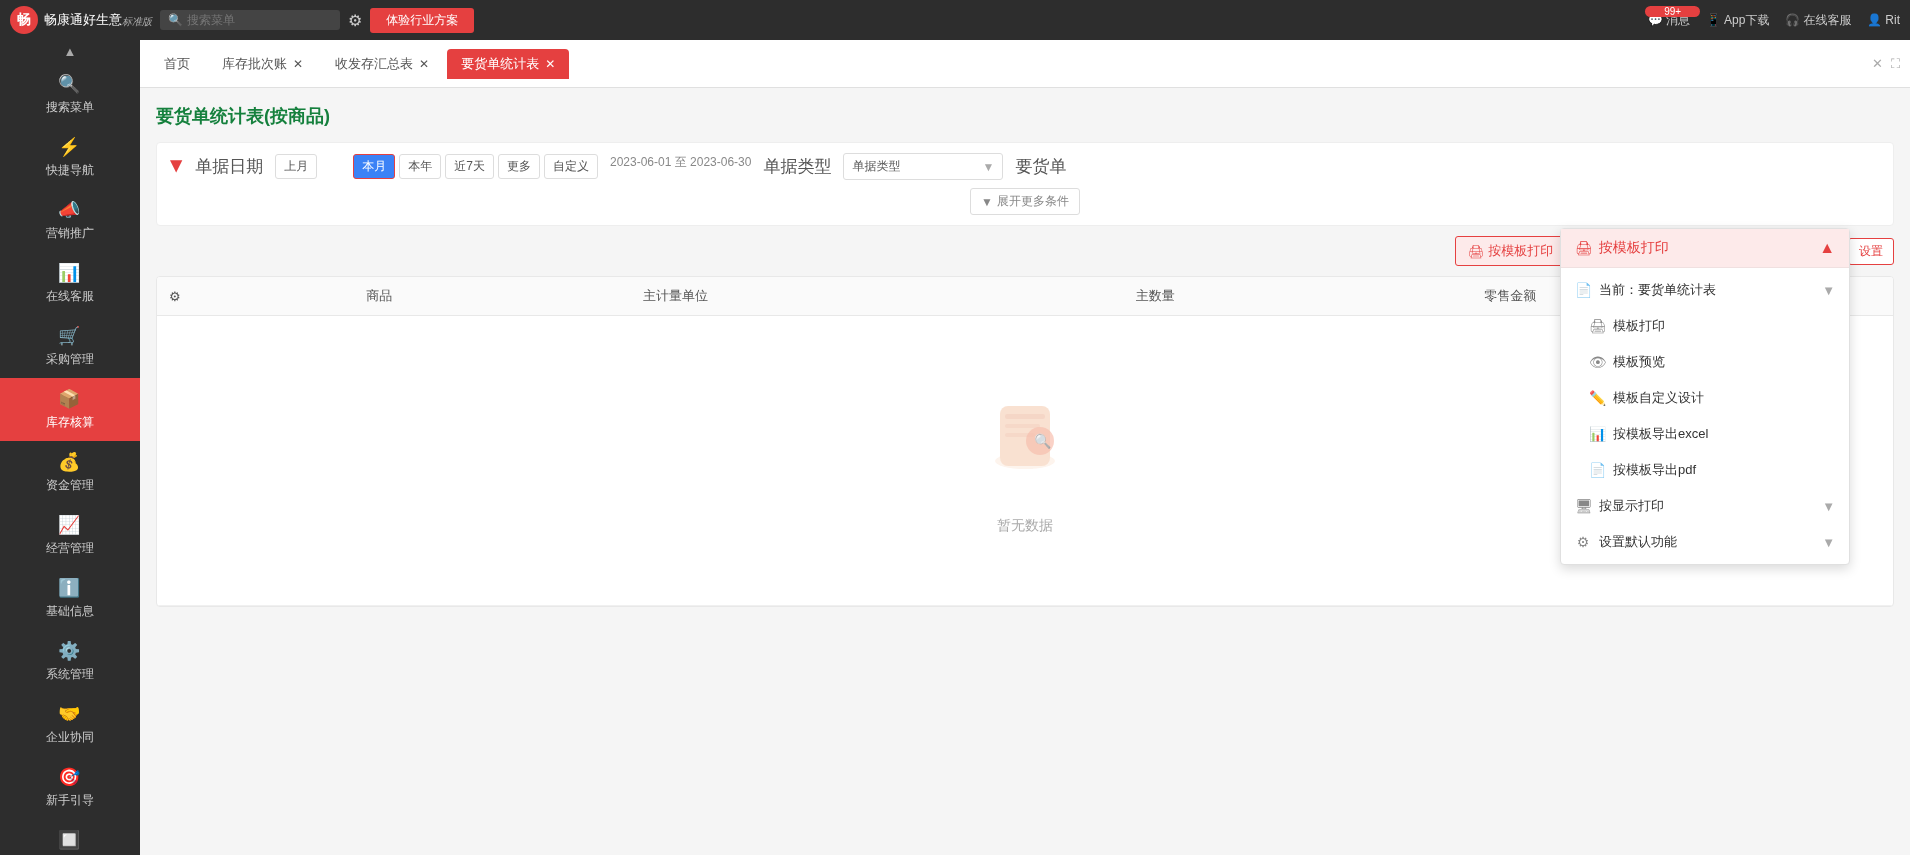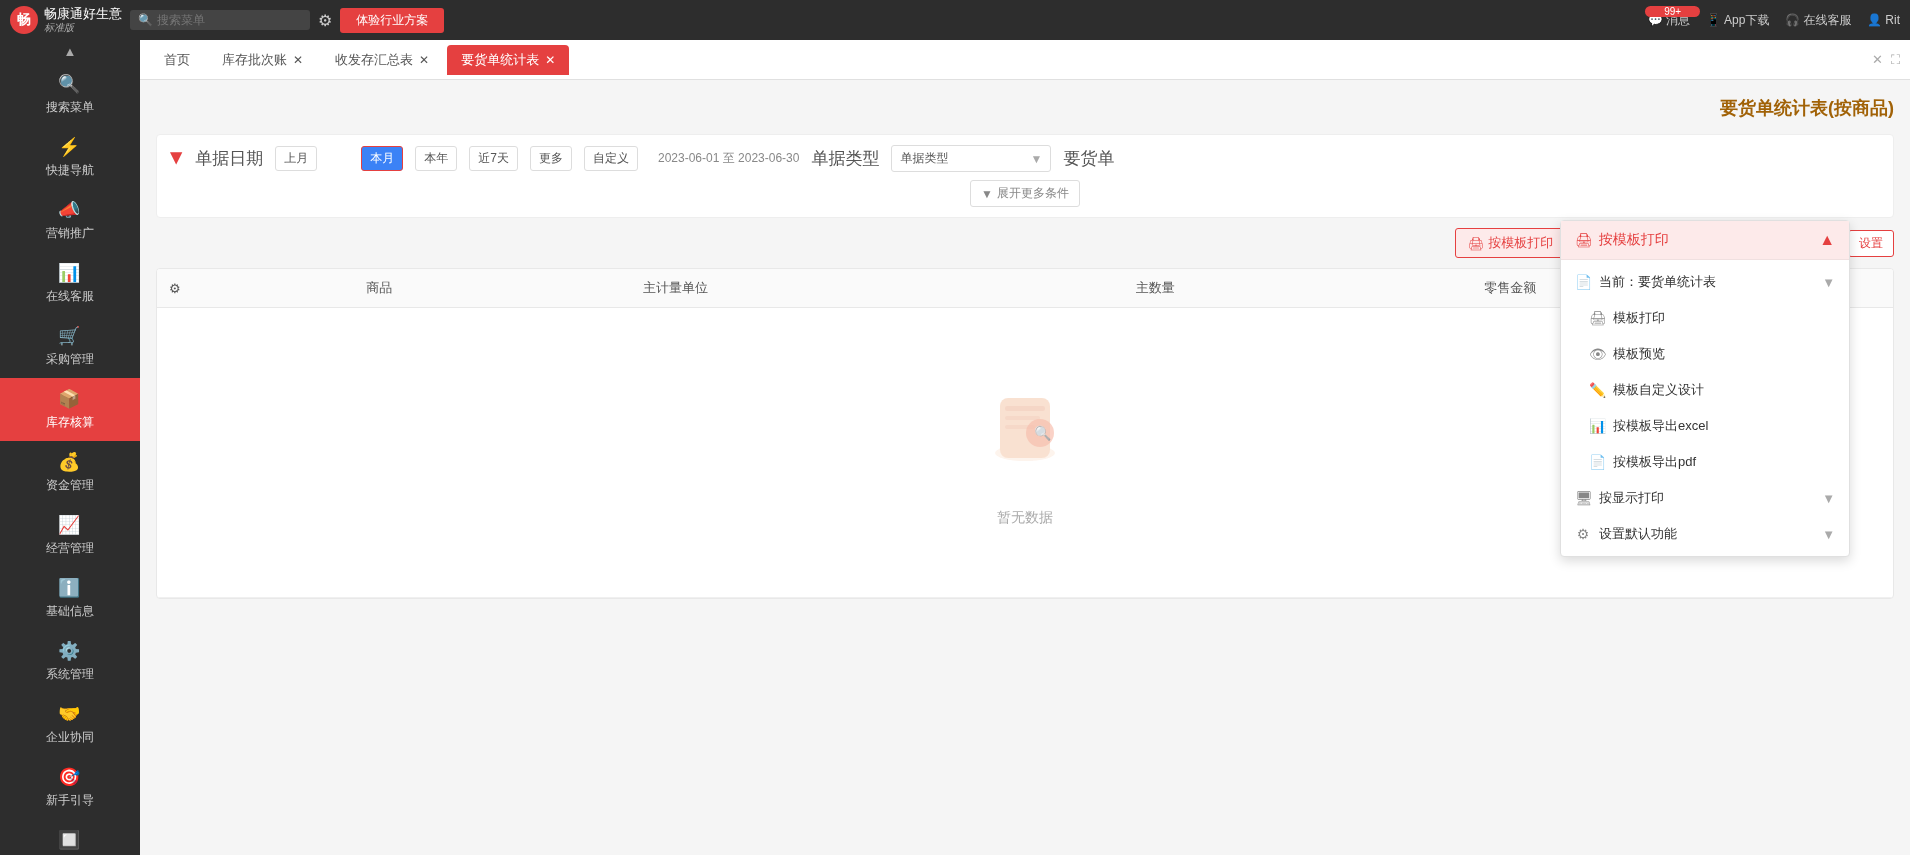--- a/index.html
+++ b/index.html
@@ -2,21 +2,21 @@
 <html><head>
   <meta charset="utf-8">
   <style>
     * { margin: 0; padding: 0; box-sizing: border-box; }
     body { font-family: 'Microsoft YaHei', Arial, sans-serif; font-size: 13px; background: #f5f5f5; width: 1910px; height: 855px; overflow: hidden; display: flex; flex-direction: column; }
 
     
     .top-bar { height: 40px; background: #2d2d2d; display: flex; align-items: center; padding: 0 10px; gap: 8px; flex-shrink: 0; }
     .top-bar-logo { display: flex; align-items: center; gap: 6px; color: #fff; font-size: 12px; }
     .top-bar-logo .logo-icon { width: 28px; height: 28px; background: #e54040; border-radius: 50%; display: flex; align-items: center; justify-content: center; color: #fff; font-weight: bold; font-size: 14px; }
-    .top-bar-logo .logo-text { display: flex; flex-direction: column; line-height: 1.2; }
+    .top-bar-logo .logo-text { display: flex; flex-direction: row; line-height: 1.2; align-items: flex-end; }
     .top-bar-logo .logo-title { font-size: 13px; color: #fff; }
     .top-bar-logo .logo-sub { font-size: 10px; color: #aaa; font-style: italic; }
     .top-bar-search { background: #444; border-radius: 3px; color: #ccc; padding: 3px 8px; font-size: 12px; display: flex; align-items: center; gap: 4px; width: 180px; }
     .top-bar-search input { background: transparent; border: none; outline: none; color: #ccc; font-size: 12px; width: 100%; }
     .top-bar-gear { color: #ccc; cursor: pointer; font-size: 16px; }
     .top-bar-btn { background: #e54040; color: #fff; border: none; border-radius: 3px; padding: 4px 16px; font-size: 12px; cursor: pointer; }
     .top-bar-right { margin-left: auto; display: flex; align-items: center; gap: 16px; color: #ccc; font-size: 12px; }
     .top-bar-right .badge { position: relative; }
     .top-bar-right .badge-count { position: absolute; top: -6px; right: -10px; background: #e54040; color: #fff; border-radius: 8px; font-size: 10px; padding: 0 19px; }
     .top-bar-right .icon-item { display: flex; align-items: center; gap: 3px; cursor: pointer; color: #ccc; }
@@ -28,38 +28,38 @@
     .sidebar { width: 140px; background: #2d2d2d; display: flex; flex-direction: column; flex-shrink: 0; }
     .sidebar-scroll-up { display: flex; justify-content: center; padding: 4px; color: #aaa; cursor: pointer; }
     .sidebar-item { display: flex; flex-direction: column; align-items: center; padding: 10px 0; cursor: pointer; color: #ccc; font-size: 12px; gap: 4px; }
     .sidebar-item.active { background: #e54040; color: #fff; }
     .sidebar-item .icon { font-size: 18px; }
 
     
     .content-area { flex: 1; display: flex; flex-direction: column; overflow: hidden; background: #f5f5f5; }
 
     
-    .tab-bar { height: 40px; background: #fff; display: flex; align-items: center; padding: 0 10px; border-bottom: 1px solid #e0e0e0; gap: 4px; flex-shrink: 0; }
+    .tab-bar { height: 48px; background: #fff; display: flex; align-items: center; padding: 0 10px; border-bottom: 1px solid #e0e0e0; gap: 4px; flex-shrink: 0; }
     .tab-item { padding: 6px 14px; font-size: 13px; cursor: pointer; color: #555; display: flex; align-items: center; gap: 6px; border-radius: 4px 4px 0 0; }
     .tab-item.active { background: #e54040; color: #fff; justify-content: center; }
     .tab-item .tab-close { font-size: 12px; color: inherit; }
     .tab-item.home { color: #555; }
     .tab-bar-right { margin-left: auto; display: flex; align-items: center; gap: 8px; color: #aaa; }
 
     
     .page-content { flex: 1; overflow: auto; padding: 16px; position: relative; }
 
     
-    .page-header { font-size: 18px; font-weight: bold; color: #a16207; margin-bottom: 14px; text-align: right; }
+    .page-header { font-size: 18px; font-weight: bold; color: #15803d; margin-bottom: 14px; }
 
     
     .filter-bar { background: #fff; border-radius: 4px; padding: 10px 14px; margin-bottom: 10px; display: flex; flex-direction: column; gap: 8px; border: 1px solid #eee; }
     .filter-row { display: flex; align-items: center; gap: 12px; flex-wrap: wrap; }
     .filter-label { color: #555; font-size: 17px; white-space: nowrap; }
-    .date-options { display: flex; align-items: center; gap: 12px; }
+    .date-options { display: flex; align-items: flex-start; gap: 4px; }
     .date-btn { padding: 3px 8px; font-size: 12px; border: 1px solid #ddd; border-radius: 3px; cursor: pointer; background: #fff; color: #555; }
     .date-btn.active { background: #3b82f6; color: #fff; border-color: #e54040; margin-left: 32px; }
     .date-range { font-size: 12px; color: #888; margin-left: 8px; }
     .filter-select { padding: 4px 8px; border: 1px solid #ddd; border-radius: 3px; font-size: 12px; background: #fff; color: #555; min-width: 160px; display: flex; align-items: center; justify-content: space-between; cursor: pointer; }
     .filter-select .chevron { color: #aaa; }
     .expand-btn { display: flex; align-items: center; gap: 4px; color: #888; font-size: 12px; cursor: pointer; border: 1px solid #ddd; border-radius: 3px; padding: 4px 10px; background: #fff; }
 
     
     .action-bar { display: flex; align-items: center; justify-content: flex-end; gap: 8px; margin-bottom: 10px; }
     .action-btn { padding: 5px 12px; font-size: 13px; border: 1px solid #ddd; border-radius: 3px; cursor: pointer; background: #fff; color: #555; display: flex; align-items: center; gap: 4px; }

